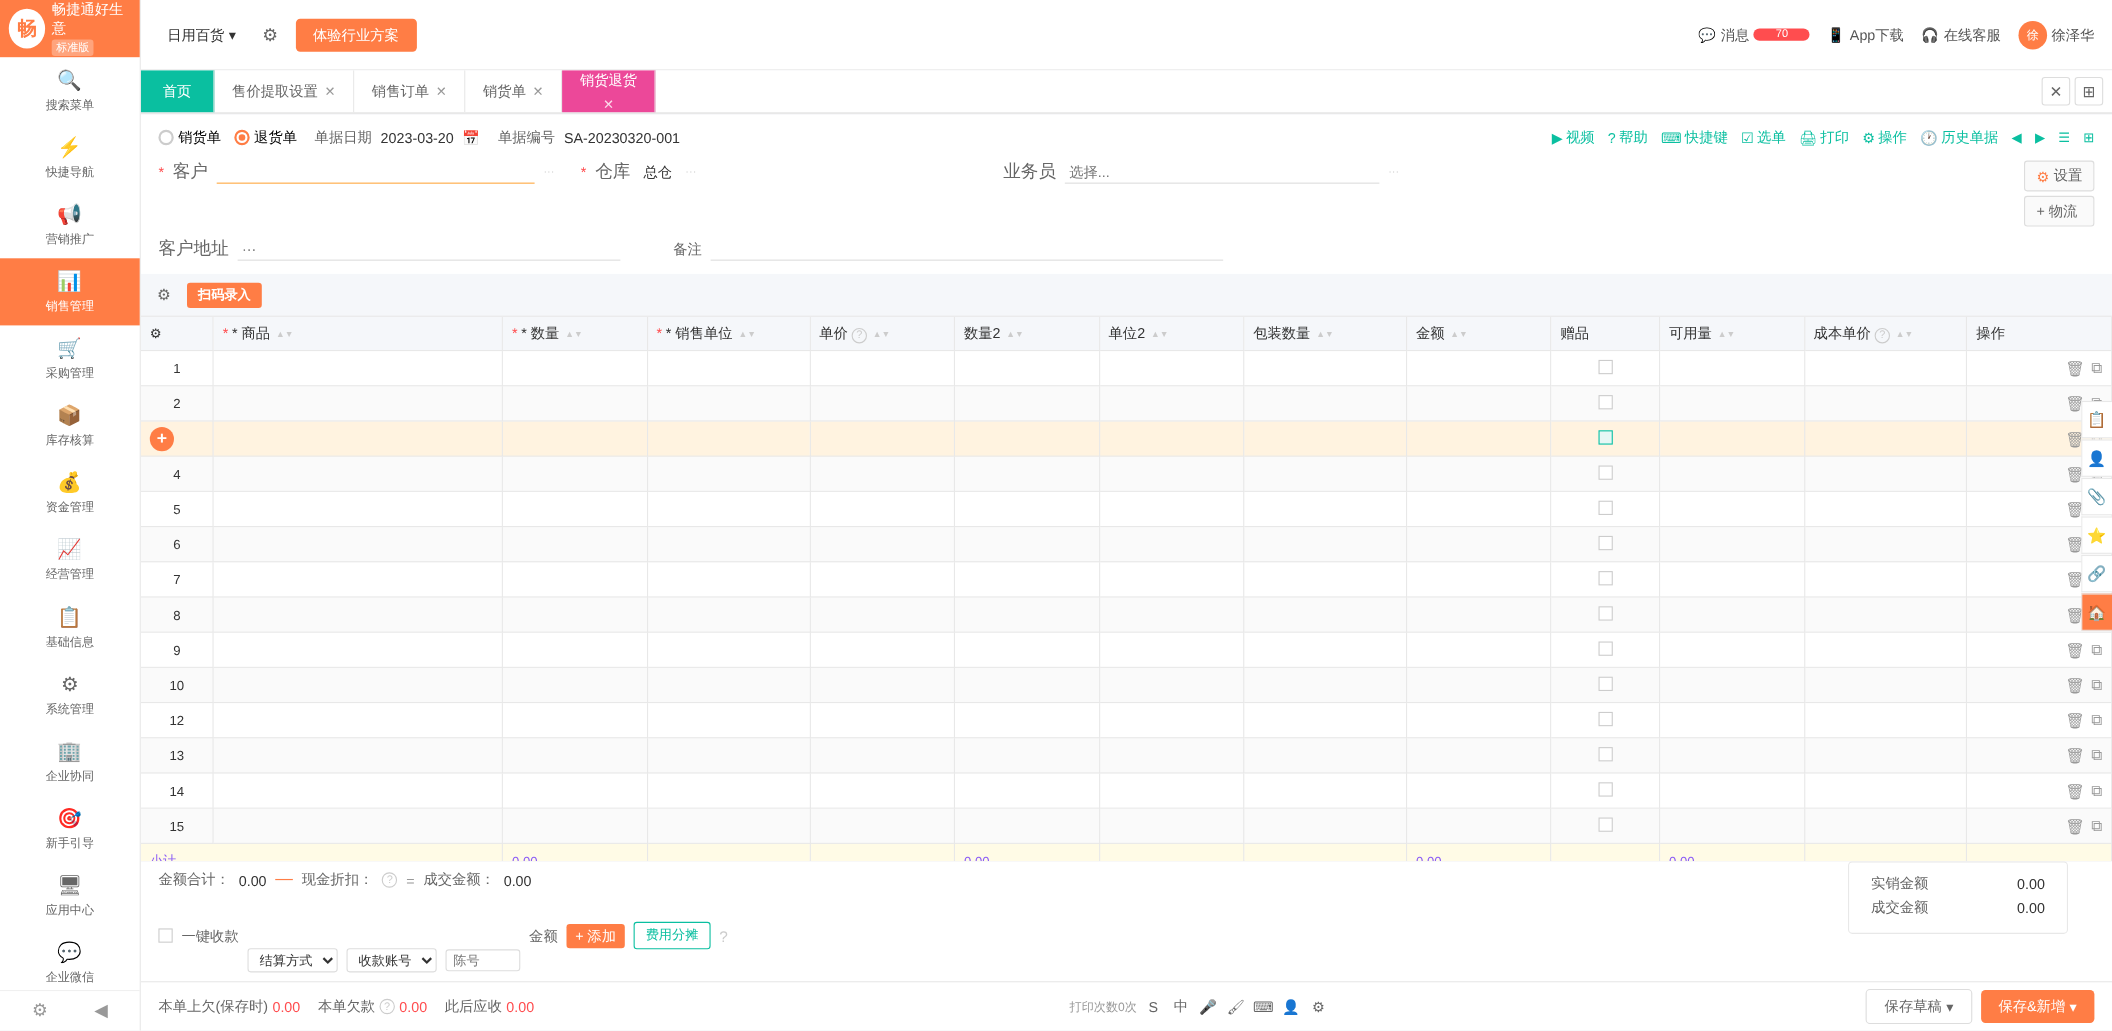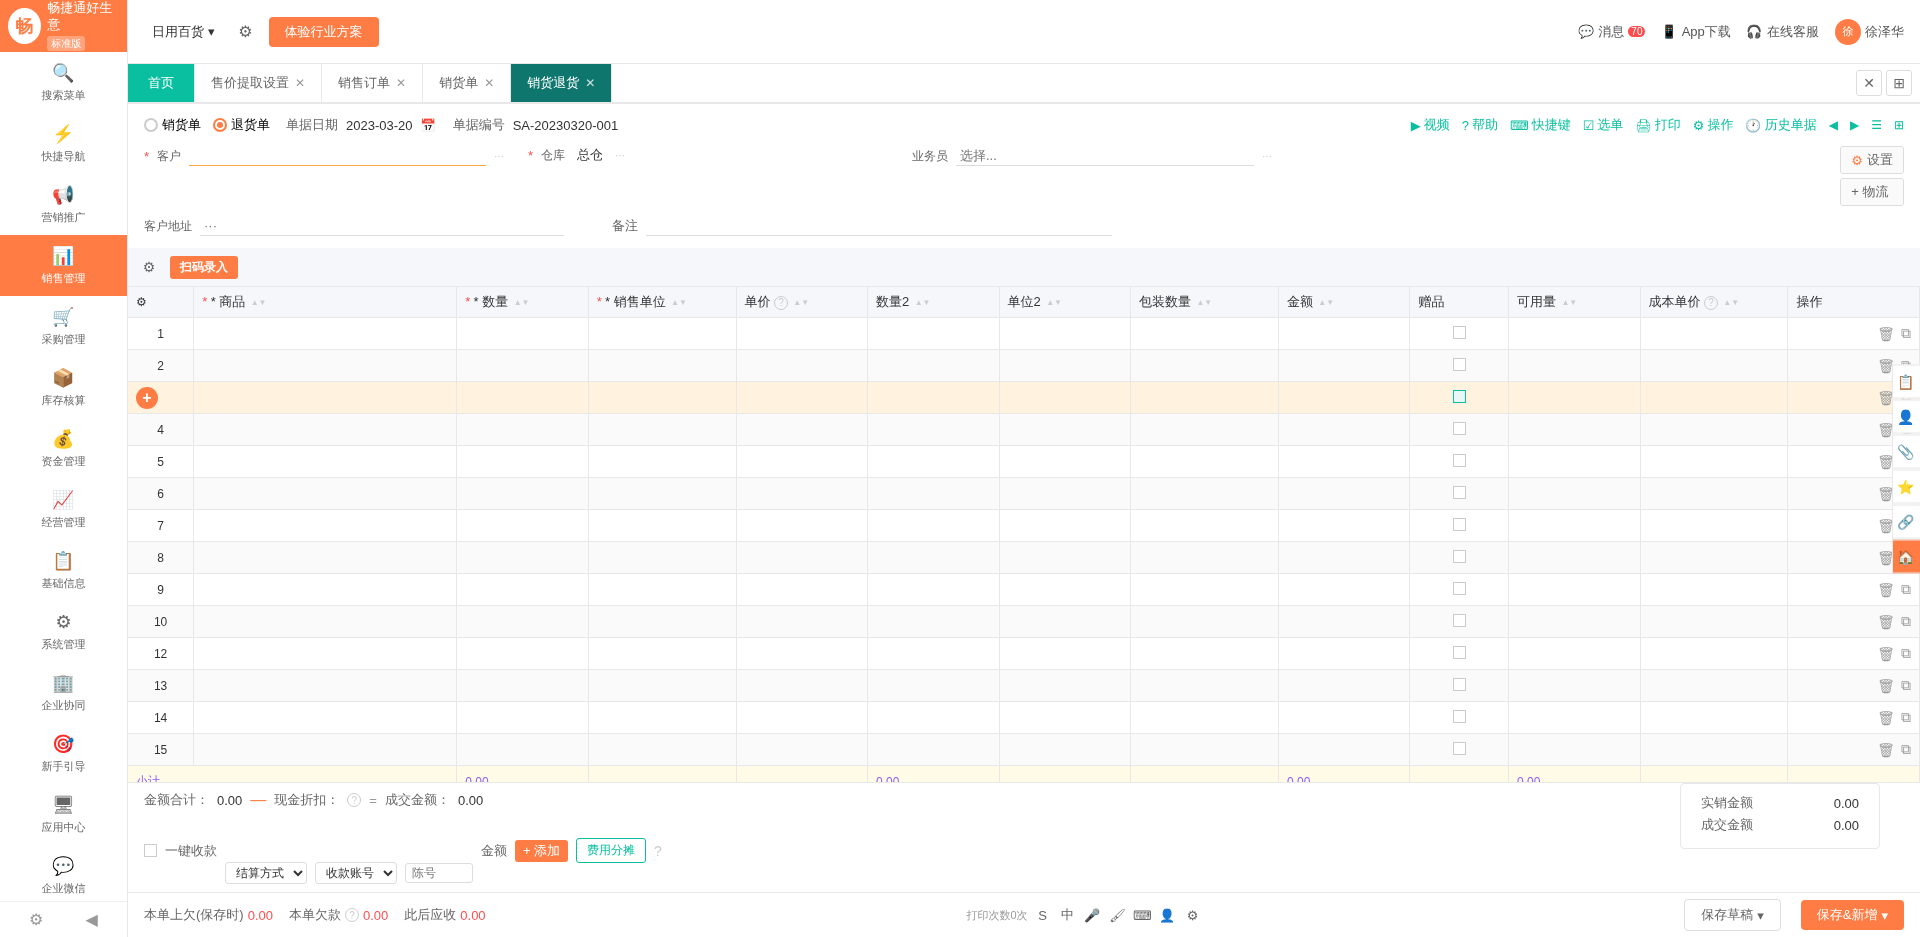--- a/index.html
+++ b/index.html
@@ -23,27 +23,27 @@
     .main { flex: 1; display: flex; flex-direction: column; overflow: hidden; }
 
     
     .top-header { height: 64px; background: #fff; display: flex; align-items: center; justify-content: space-between; padding: 0 16px; border-bottom: 1px solid #e8e8e8; flex-shrink: 0; }
     .top-header-left { display: flex; align-items: center; gap: 8px; }
     .top-nav-item { display: flex; align-items: center; gap: 4px; padding: 4px 8px; cursor: pointer; color: #333; border-radius: 4px; }
     .settings-btn { width: 30px; height: 30px; border-radius: 50%; display: flex; align-items: center; justify-content: center; cursor: pointer; color: #666; font-size: 16px; }
     .experience-btn { background: #ff7d45; color: #fff; border: none; padding: 6px 16px; border-radius: 4px; cursor: pointer; font-size: 13px; }
     .top-header-right { display: flex; align-items: center; gap: 16px; color: #555; font-size: 13px; }
     .header-right-item { display: flex; align-items: center; gap: 4px; cursor: pointer; }
-    .badge { background: #ff4d4f; color: #fff; border-radius: 10px; padding: 0 3px; font-size: 10px; min-width: 16px; text-align: left; }
+    .badge { background: #ff4d4f; color: #fff; border-radius: 10px; padding: 0 20px; font-size: 10px; min-width: 16px; text-align: left; }
     .user-avatar { width: 26px; height: 26px; border-radius: 50%; background: #ff7d45; color: #fff; display: flex; align-items: center; justify-content: center; font-size: 11px; }
 
     
     .tab-bar { height: 40px; background: #fff; display: flex; align-items: stretch; border-bottom: 2px solid #e8e8e8; padding: 0 0; flex-shrink: 0; }
     .tab-item { display: flex; align-items: center; gap: 6px; padding: 0 16px; cursor: pointer; color: #666; border-right: 1px solid #e8e8e8; font-size: 13px; white-space: nowrap; position: relative; }
-    .tab-item.active { color: #fff; background: #0f766e; }
+    .tab-item.active { color: #fff; background: #ec4899; flex-direction: column; }
     .tab-item.active .tab-close { color: rgba(255,255,255,0.8); }
     .tab-home { background: #0abfa0; color: #fff; padding: 0 20px; }
     .tab-close { font-size: 12px; color: #999; cursor: pointer; }
     .tab-bar-actions { margin-left: auto; display: flex; align-items: center; gap: 4px; padding: 0 8px; }
     .tab-action-btn { width: 26px; height: 26px; display: flex; align-items: center; justify-content: center; cursor: pointer; color: #666; border: 1px solid #ddd; border-radius: 3px; font-size: 14px; }
 
     
     .content { flex: 1; overflow: hidden; display: flex; flex-direction: column; background: #f5f7fa; }
     .form-area { background: #fff; padding: 12px 16px; flex-shrink: 0; }
 
@@ -57,21 +57,21 @@
     .form-field-group { display: flex; align-items: center; gap: 8px; }
     .form-label { color: #666; white-space: nowrap; }
     .form-value { color: #333; }
     .calendar-icon { color: #999; cursor: pointer; }
     .form-header-actions { margin-left: auto; display: flex; align-items: center; gap: 12px; }
     .action-link { display: flex; align-items: center; gap: 3px; color: #0abfa0; font-size: 12px; cursor: pointer; }
 
     
     .form-fields-row { display: flex; align-items: flex-start; gap: 24px; margin-bottom: 10px; }
     .form-field { display: flex; align-items: center; gap: 8px; flex: 1; }
-    .form-field-label { color: #666; white-space: nowrap; font-size: 12px; }
+    .form-field-label { color: #666; white-space: nowrap; font-size: 16px; }
     .required-star { color: #ff4d4f; }
     .form-input { flex: 1; border: none; border-bottom: 1px solid #ffa940; outline: none; padding: 2px 4px; color: #333; background: transparent; min-width: 80px; }
     .form-input-dots { color: #ccc; font-size: 10px; }
     .form-actions-right { display: flex; flex-direction: column; gap: 4px; margin-left: auto; }
     .form-action-btn { display: flex; align-items: center; gap: 4px; padding: 4px 10px; border: 1px solid #ddd; border-radius: 3px; cursor: pointer; font-size: 12px; color: #666; background: #fafafa; white-space: nowrap; }
     .form-action-btn .btn-icon { color: #ff7d45; }
 
     
     .form-addr-row { display: flex; align-items: center; gap: 24px; }
     .remark-label { color: #666; }
@@ -116,21 +116,21 @@
     .add-fee-btn { background: #ff7d45; color: #fff; border: none; padding: 2px 8px; border-radius: 3px; cursor: pointer; font-size: 12px; }
     .split-btn { background: #fff; color: #0abfa0; border: 1px solid #0abfa0; padding: 3px 10px; border-radius: 3px; cursor: pointer; font-size: 12px; }
     .help-icon { color: #ccc; cursor: pointer; font-size: 14px; }
 
     
     .bottom-bar { background: #fff; border-top: 1px solid #e8e8e8; padding: 6px 16px; display: flex; align-items: center; justify-content: space-between; flex-shrink: 0; }
     .bottom-stats { display: flex; align-items: center; gap: 16px; font-size: 12px; color: #666; }
     .bottom-stat { display: flex; align-items: center; gap: 4px; }
     .stat-value { color: #ff4d4f; }
     .bottom-tools { display: flex; align-items: center; gap: 4px; }
-    .bottom-buttons { display: flex; align-items: center; gap: 20px; }
+    .bottom-buttons { display: flex; align-items: center; gap: 8px; }
     .save-draft-btn { background: #fff; border: 1px solid #ddd; padding: 6px 16px; border-radius: 4px; cursor: pointer; font-size: 13px; color: #666; display: flex; align-items: center; gap: 4px; }
     .save-new-btn { background: #ff7d45; color: #fff; border: none; padding: 6px 16px; border-radius: 4px; cursor: pointer; font-size: 13px; display: flex; align-items: center; gap: 4px; }
 
     
     .right-float { position: fixed; right: 0; top: 50%; transform: translateY(-50%); display: flex; flex-direction: column; gap: 1px; z-index: 100; }
     .right-float-btn { width: 28px; background: #fff; border: 1px solid #e8e8e8; border-right: none; padding: 8px 4px; cursor: pointer; display: flex; align-items: center; justify-content: center; font-size: 14px; color: #666; }
     .right-float-btn.active { background: #ff7d45; color: #fff; }
 
     
     .summary-box { position: absolute; right: 50px; bottom: 80px; background: #fff; border: 1px solid #e8e8e8; border-radius: 4px; padding: 10px 16px; min-width: 180px; }

